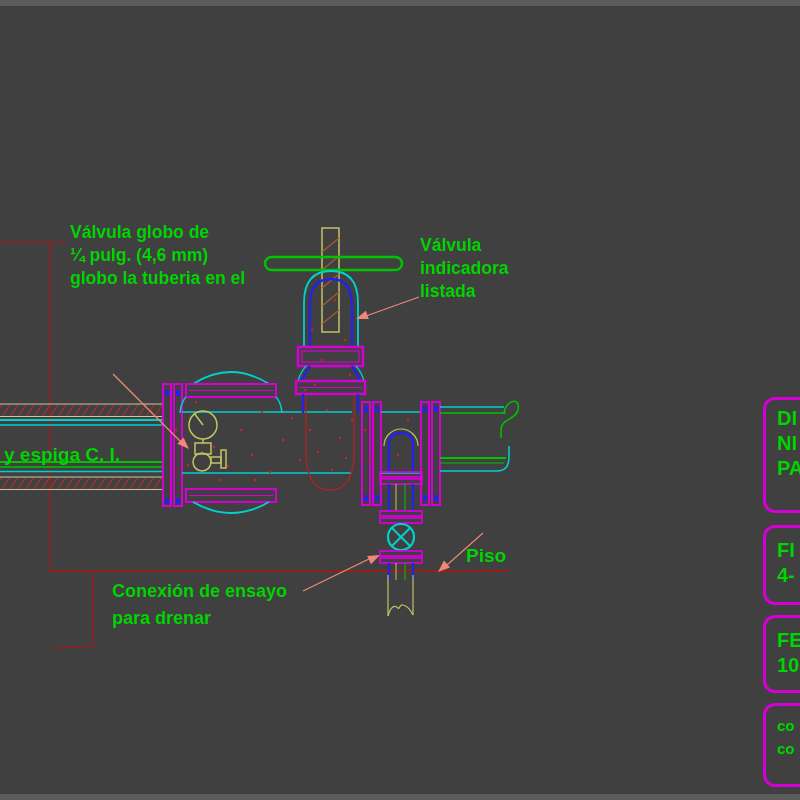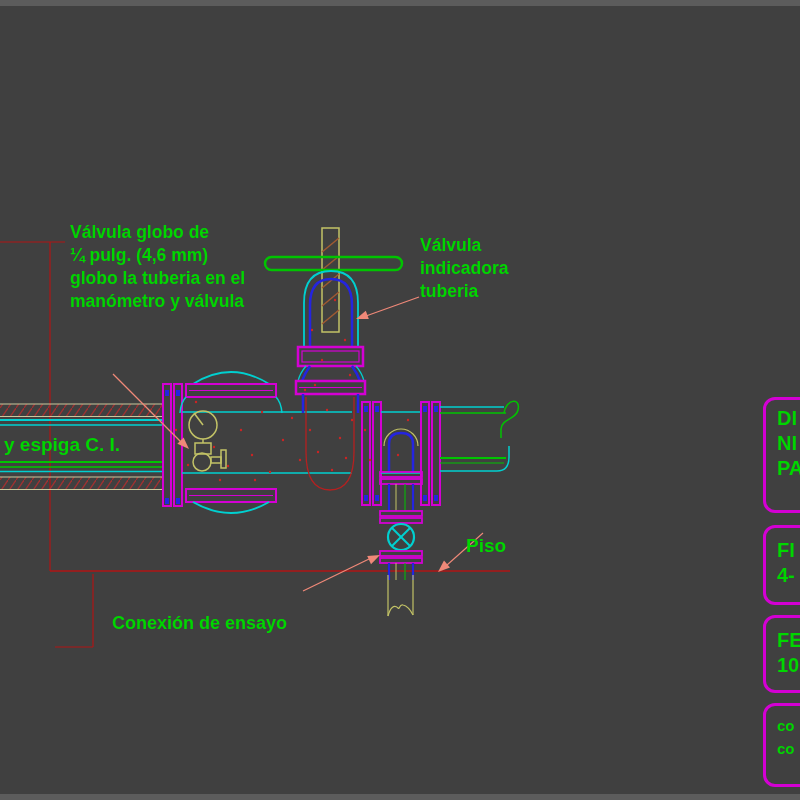--- a/index.html
+++ b/index.html
@@ -5,22 +5,22 @@
   html,body{margin:0;padding:0;background:#000;}
   #canvas{
     position:relative;width:800px;height:800px;background:#404040;
     overflow:hidden;font-family:"Liberation Sans",sans-serif;
   }
   .bar{position:absolute;left:0;width:800px;height:6px;background:#5c5c5c;}
   svg{position:absolute;left:0;top:0;}
   .txt{position:absolute;color:#00d600;font-weight:bold;white-space:nowrap;}
   .txt div{white-space:nowrap;}
   .ann{font-size:17.5px;line-height:23px;}
-  .big{font-size:19px;line-height:24px;}
-  .conx{font-size:18px;line-height:27px;margin-top:32px;}
+  .big{font-size:19px;line-height:24px;margin-top:10px;}
+  .conx{font-size:18px;line-height:27px;}
   .tblock{
     position:absolute;left:763px;width:72px;border:3px solid #d400d4;
     border-radius:12px;color:#00d600;font-weight:bold;
     padding-left:11px;box-sizing:border-box;background:transparent;
   }
   .tblock div{line-height:25px;font-size:20px;}
   .tblock.small div{line-height:23px;font-size:15px;}
 </style>
 </head>
 <body>
@@ -234,35 +234,35 @@
       <polygon points="380,555 371,564.2 367.2,556" stroke="none"></polygon>
       <line x1="483" y1="533" x2="447" y2="565"></line>
       <polygon points="438,572 444,560.6 450,567.4" stroke="none"></polygon>
     </g>
   </svg>
 
   <div class="txt ann" style="left:70px;top:221px;">
     <div>Válvula globo de</div>
     <div>¼ pulg. (4,6 mm)</div>
     <div>globo la tuberia en el</div>
-    <div>manómetro y válvula</div>
   </div>
 
   <div class="txt ann" style="left:420px;top:234px;">
     <div>Válvula</div>
     <div>indicadora</div>
-    <div>tuberia</div>
+    <div>listada</div>
   </div>
 
   <div class="txt big" style="left:4px;top:433px;">y espiga C. I.</div>
 
   <div class="txt big" style="left:466px;top:534px;">Piso</div>
 
   <div class="txt conx" style="left:112px;top:578px;">
     <div>Conexión de ensayo</div>
+    <div>para drenar</div>
   </div>
 
   <div class="tblock" style="top:397px;height:116px;padding-top:6px;">
     <div>DI</div>
     <div>NI</div>
     <div>PA</div>
   </div>
   <div class="tblock" style="top:525px;height:80px;padding-top:10px;">
     <div>FI</div>
     <div>4-</div>

